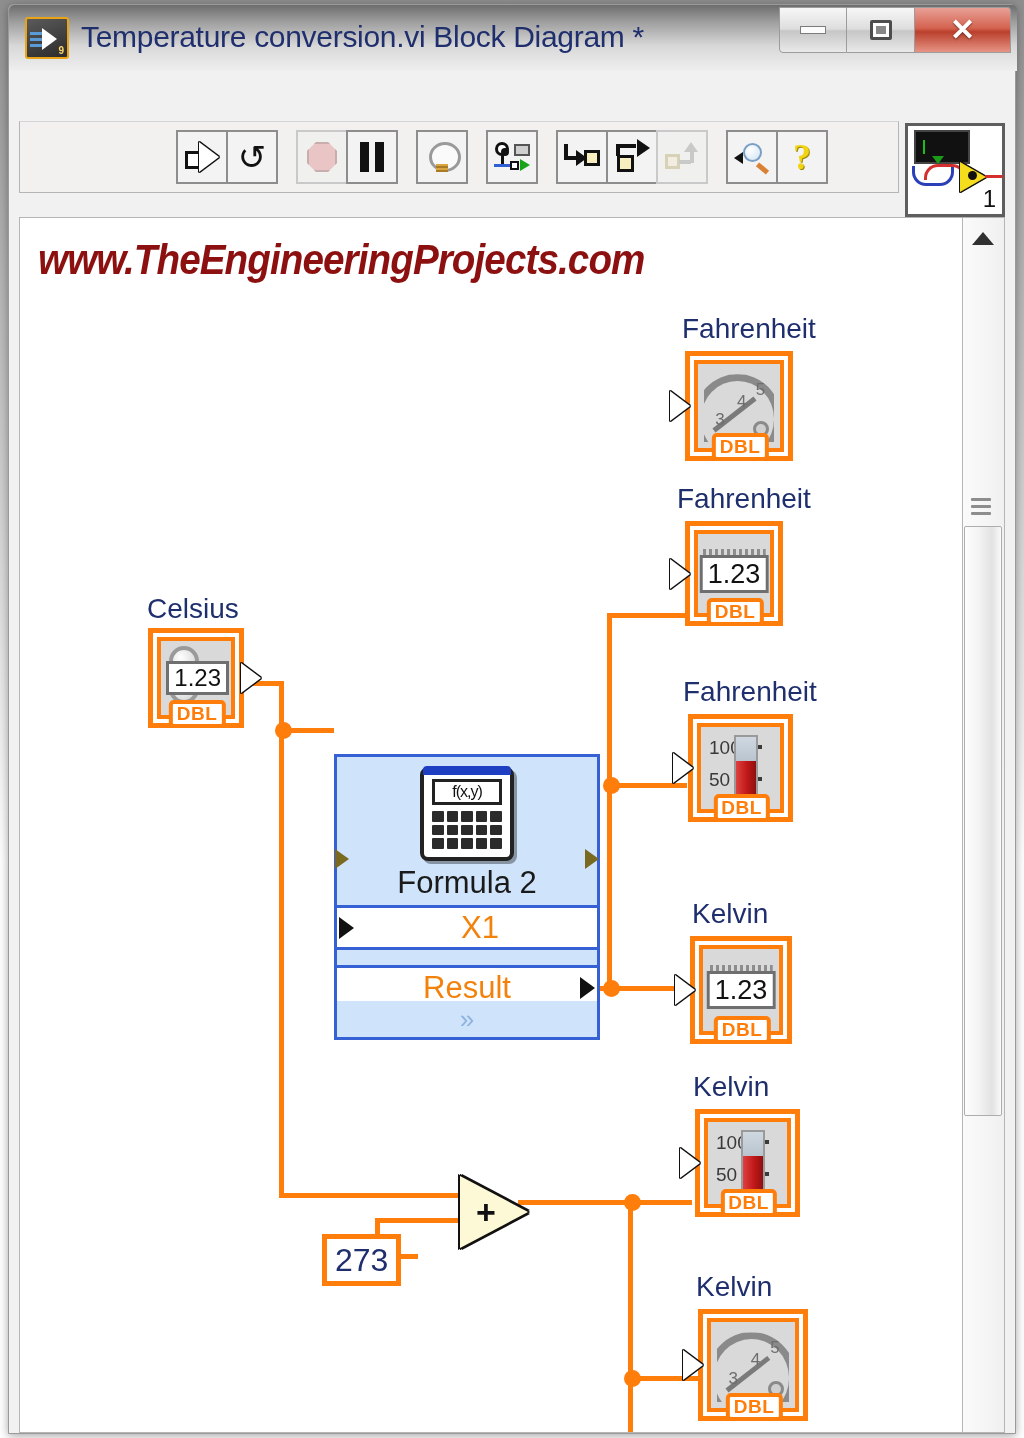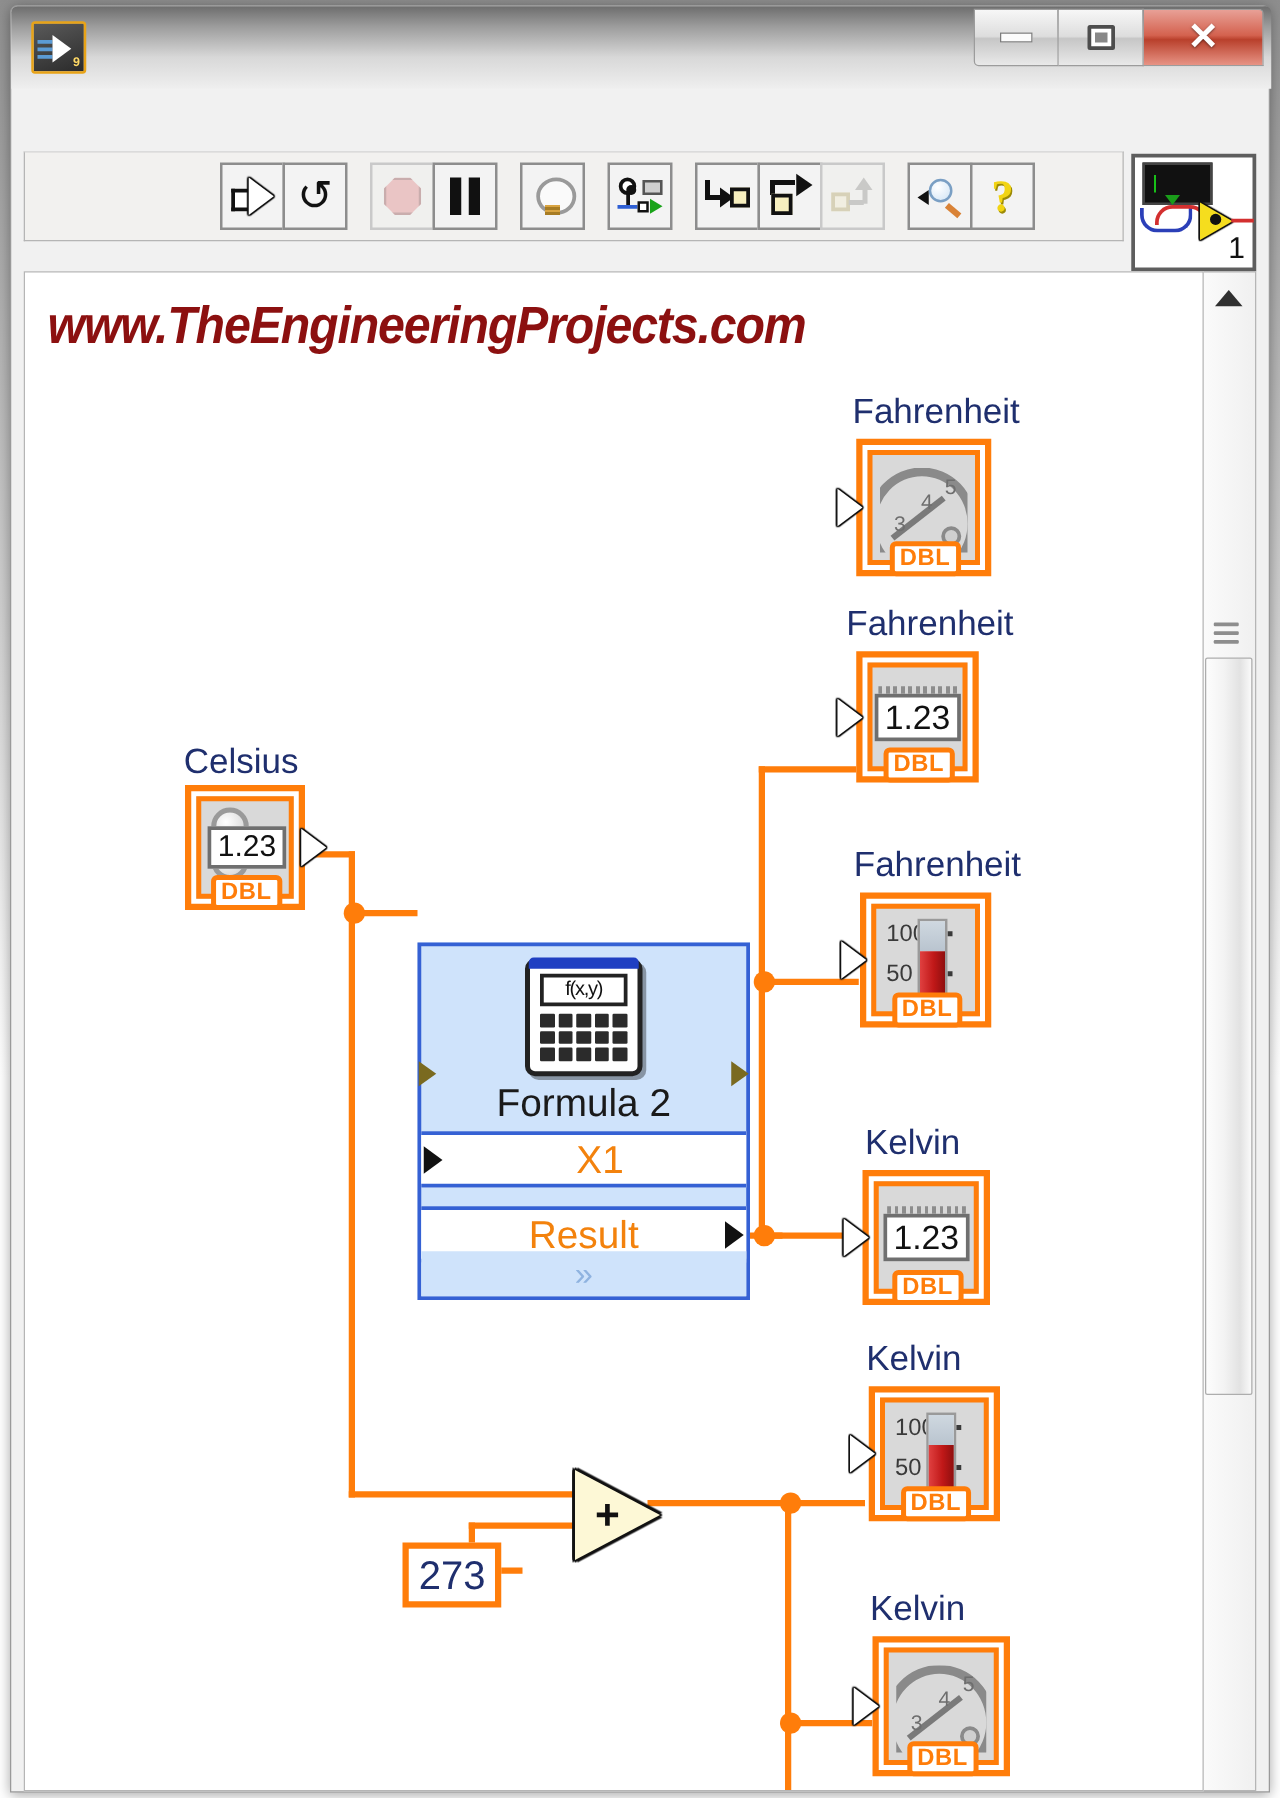--- a/index.html
+++ b/index.html
@@ -381,20 +381,21 @@
   <div id="titlebar">
     <div id="title-icon">
       <span class="lv-bars">
             <i></i>
             <i></i>
             <i></i>
           </span>
       <span class="lv-tri"></span>
       <span class="lv-ver">9</span>
     </div>
+    <div id="title-text">Temperature conversion.vi Block Diagram *</div>
     <div class="winbtns">
       <div class="winbtn">
         <span class="glyph-min"></span>
       </div>
       <div class="winbtn">
         <span class="glyph-max"></span>
       </div>
       <div class="winbtn close">
         <span class="glyph-close">✕</span>
       </div>

